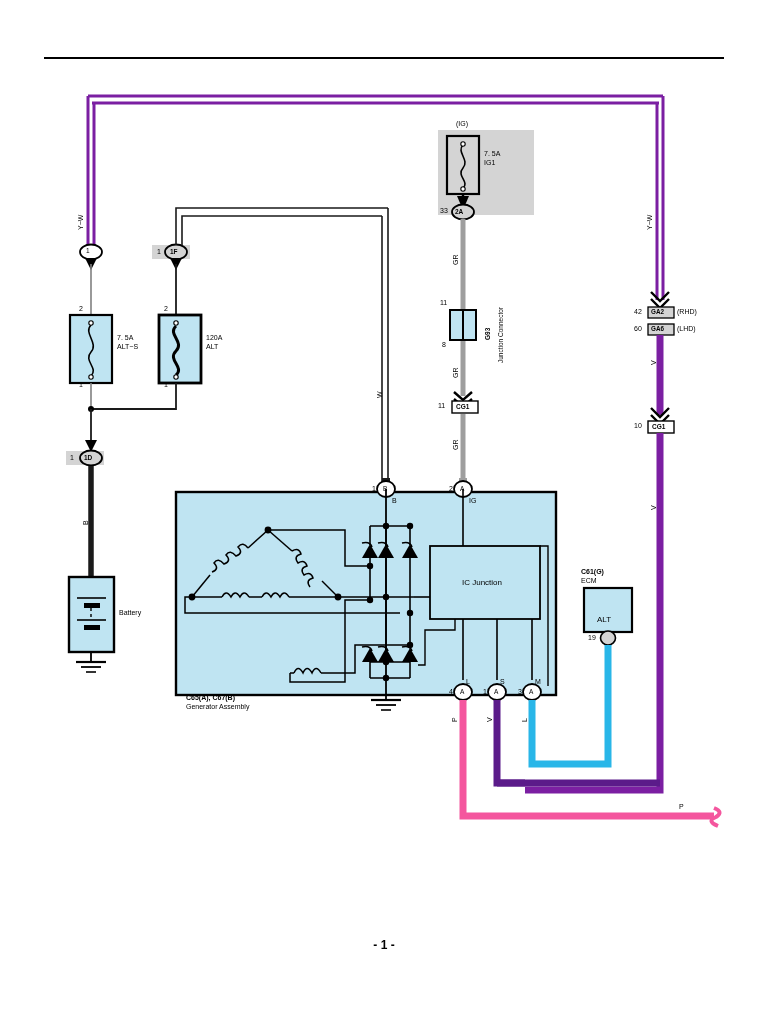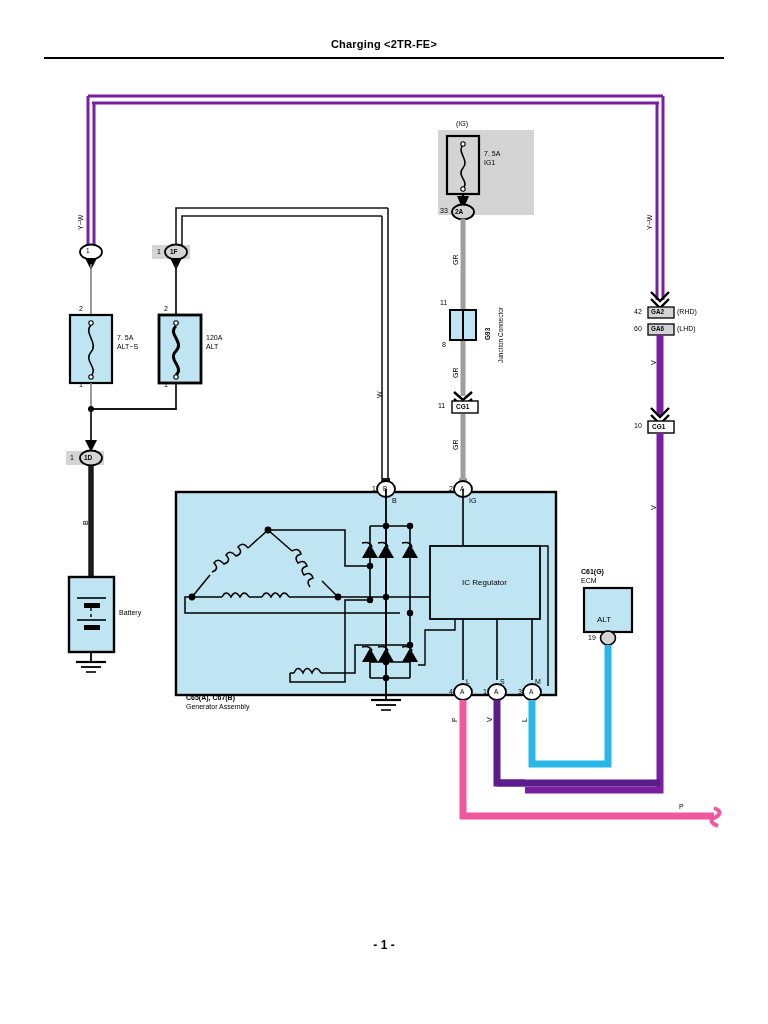--- a/index.html
+++ b/index.html
@@ -61,21 +61,20 @@
     transform: rotate(-90deg);
     transform-origin: left top;
   }
   .lbl.mid { font-size: 8px; }
 </style>
 </head>
 <body>
 
 <div id="page">
 
-  <div class="hdr">Charging &lt;2TR-FE&gt;</div>
   <div class="hdr-rule"></div>
 
   <svg id="diagram" width="768" height="1024" viewBox="0 0 768 1024">
 
     <defs>
       <marker id="nothing"></marker>
     </defs>
 
     <rect x="438" y="130" width="96" height="85" fill="#D4D4D4" stroke="none"></rect>
 
@@ -333,21 +332,21 @@
   <div class="lbl" style="left:460px; top:688px; font-size:6.5px;">A</div>
 
   <div class="lbl" style="left:500px; top:678px;">S</div>
   <div class="lbl" style="left:483px; top:688px;">1</div>
   <div class="lbl" style="left:494px; top:688px; font-size:6.5px;">A</div>
 
   <div class="lbl" style="left:535px; top:678px;">M</div>
   <div class="lbl" style="left:518px; top:688px;">3</div>
   <div class="lbl" style="left:529px; top:688px; font-size:6.5px;">A</div>
 
-  <div class="lbl mid" style="left:462px; top:578px;">IC Regulator</div>
+  <div class="lbl mid" style="left:462px; top:578px;">IC Junction</div>
 
   <div class="lbl b" style="left:186px; top:694px;">C65(A), C67(B)</div>
   <div class="lbl" style="left:186px; top:703px;">Generator Assembly</div>
 
   <div class="lbl b" style="left:581px; top:568px;">C61(G)</div>
   <div class="lbl" style="left:581px; top:577px;">ECM</div>
   <div class="lbl mid" style="left:597px; top:615px;">ALT</div>
   <div class="lbl" style="left:588px; top:634px;">19</div>
 
   <div class="lbl rot" style="left:451px; top:722px;">P</div>

